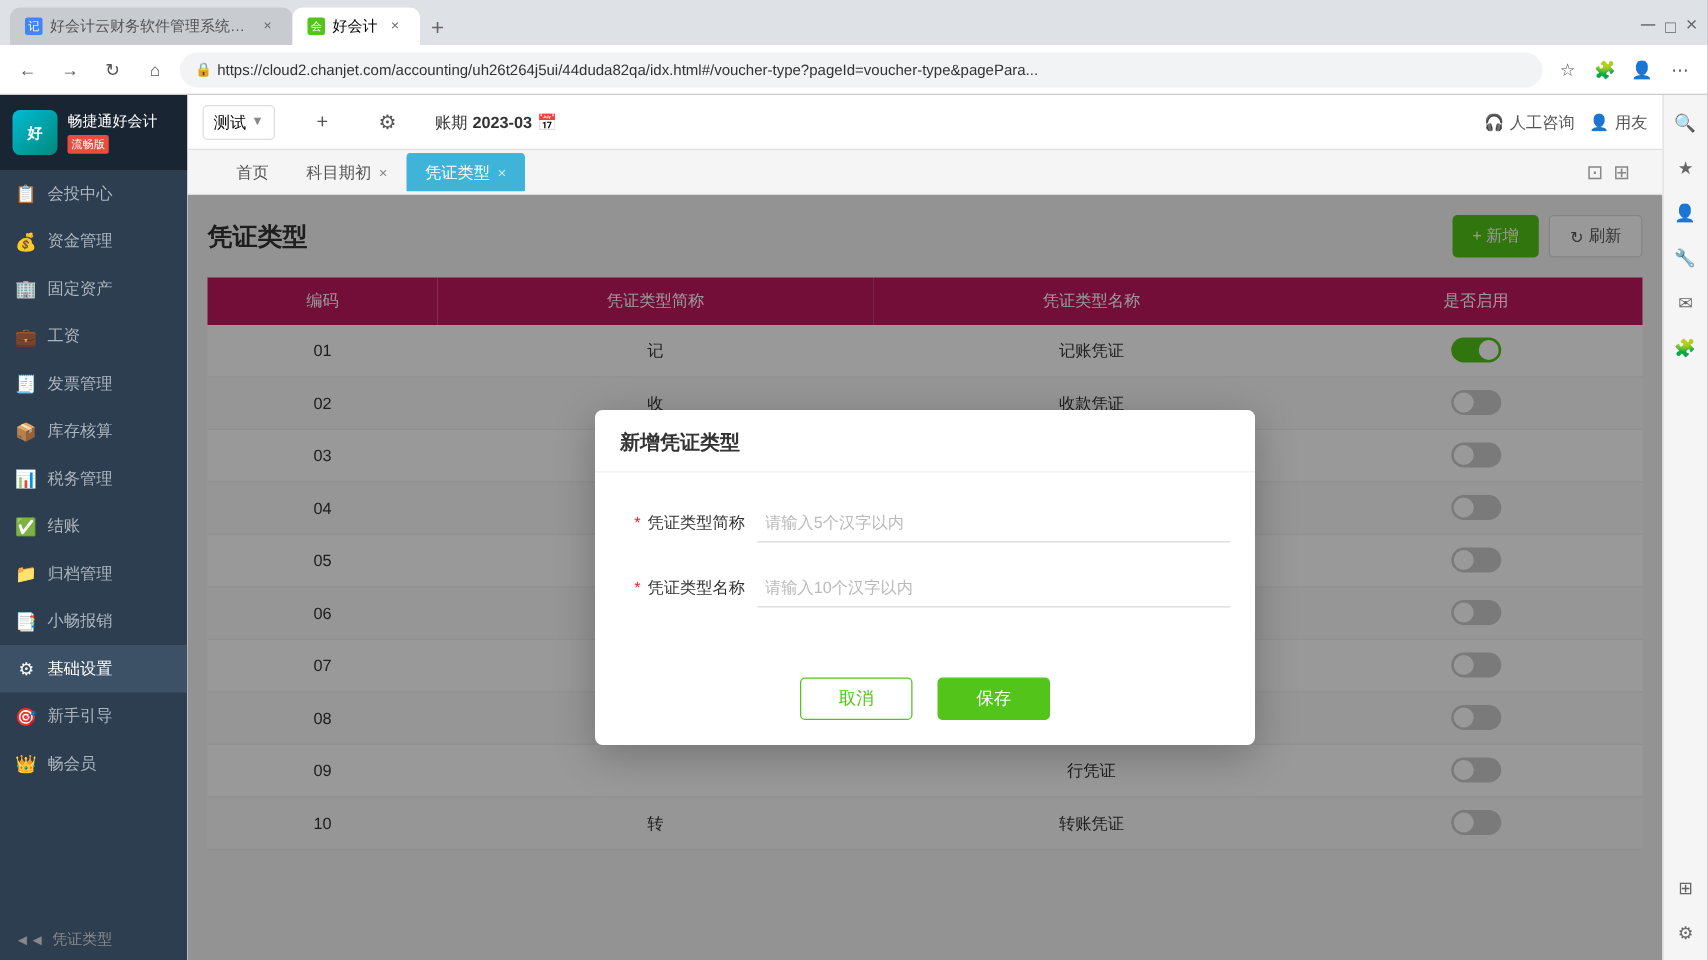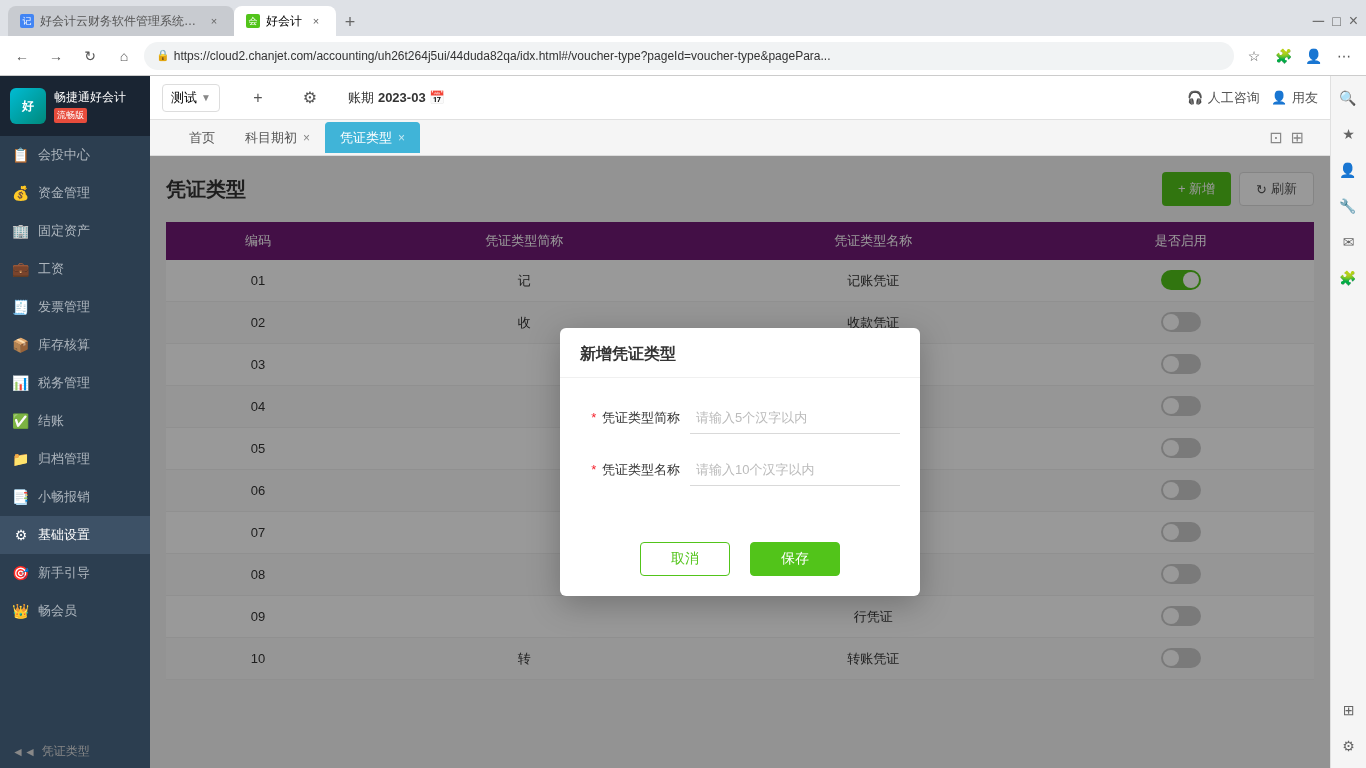--- a/index.html
+++ b/index.html
@@ -54,38 +54,38 @@
 
     
     .page-header { display: flex; align-items: center; justify-content: space-between; margin-bottom: 16px; }
     .page-title { font-size: 20px; font-weight: bold; color: #333; }
     .page-actions { display: flex; gap: 8px; }
     .btn-primary { background: #52c41a; color: white; border: none; padding: 7px 16px; border-radius: 4px; cursor: pointer; font-size: 13px; display: flex; align-items: center; gap: 4px; }
     .btn-default { background: white; color: #555; border: 1px solid #ddd; padding: 7px 16px; border-radius: 4px; cursor: pointer; font-size: 13px; display: flex; align-items: center; gap: 4px; }
 
     
     .data-table { width: 100%; border-collapse: collapse; background: white; }
-    .data-table thead { background: #701a75; color: white; margin-left: 48px; }
+    .data-table thead { background: #be185d; color: white; margin-left: 48px; }
     .data-table th { padding: 10px 16px; text-align: center; font-weight: normal; font-size: 13px; }
     .data-table td { padding: 10px 16px; text-align: center; font-size: 13px; border-bottom: 1px solid #f0f0f0; color: #333; }
     .data-table tr:nth-child(even) { background: #fafafa; }
 
     
     .toggle { width: 40px; height: 20px; border-radius: 10px; display: inline-flex; align-items: center; padding: 2px; cursor: pointer; position: relative; }
     .toggle.on { background: #52c41a; justify-content: flex-end; }
     .toggle.off { background: #ccc; justify-content: flex-start; }
     .toggle-knob { width: 16px; height: 16px; background: white; border-radius: 50%; }
 
     
     .right-panel { width: 36px; background: #f5f5f5; border-left: 1px solid #e0e0e0; display: flex; flex-direction: column; align-items: center; padding: 8px 0; gap: 8px; }
     .right-btn { width: 28px; height: 28px; display: flex; align-items: center; justify-content: center; cursor: pointer; border-radius: 4px; color: #666; font-size: 14px; }
 
     
     .modal-overlay { position: absolute; top: 0; left: 0; right: 0; bottom: 0; background: rgba(0,0,0,0.4); display: flex; align-items: center; justify-content: center; z-index: 100; }
-    .modal { background: white; border-radius: 6px; padding: 0; width: 360px; box-shadow: 0 8px 32px rgba(0,0,0,0.25); }
+    .modal { background: white; border-radius: 6px; padding: 0; width: 528px; box-shadow: 0 8px 32px rgba(0,0,0,0.25); }
     .modal-header { padding: 16px 20px 12px; font-size: 16px; font-weight: bold; color: #333; border-bottom: 1px solid #f0f0f0; }
     .modal-body { padding: 24px 20px; }
     .form-row { display: flex; align-items: center; margin-bottom: 20px; }
     .form-label { width: 110px; font-size: 13px; color: #333; text-align: right; padding-right: 10px; }
     .required-star { color: #f5222d; margin-right: 2px; }
     .form-input { flex: 1; height: 32px; border: none; border-bottom: 1px solid #d9d9d9; outline: none; font-size: 13px; padding: 4px 6px; color: #15803d; }
     .form-input::placeholder { color: #bbb; }
     .modal-footer { padding: 12px 20px 20px; display: flex; justify-content: center; gap: 20px; }
     .btn-cancel { padding: 7px 30px; border: 1px solid #52c41a; border-radius: 4px; background: white; color: #52c41a; cursor: pointer; font-size: 14px; }
     .btn-save { padding: 7px 30px; border: 1px solid #52c41a; border-radius: 4px; background: #52c41a; color: white; cursor: pointer; font-size: 14px; }

